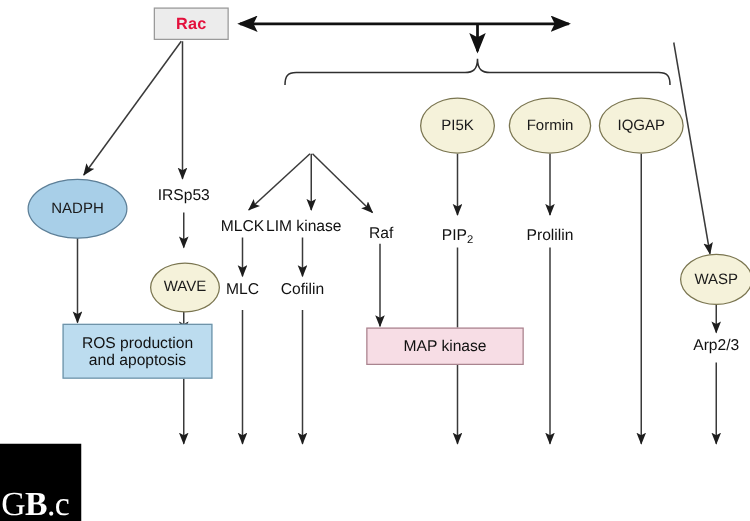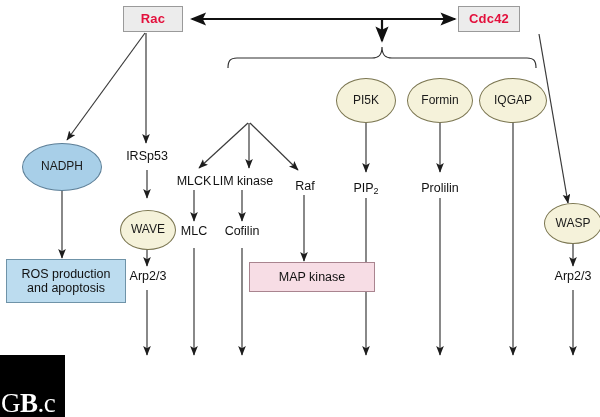--- a/index.html
+++ b/index.html
@@ -66,20 +66,21 @@
     vertical-align: baseline;
     position: relative;
     top: 3px;
   }
 
   .boxnode {
     border: 1px solid #8e8e8e;
     font-size: 12.5px;
     color: #111111;
     padding: 2px 6px;
+    margin-left: 44px;
   }
   .boxnode.blue { background: #bcdcef; border-color: #6f93a8; }
   .boxnode.pink { background: #f7dde5; border-color: #a9848f; }
 
   #outcome {
     position: absolute;
     box-sizing: border-box;
     border: 1px solid #b8a200;
     background: linear-gradient(to bottom,
                 #e8cf00 0%, #f4e23a 14%, #fffde8 50%,
@@ -225,23 +226,20 @@
 
     <g>
       <line x1="573" y1="290" x2="573" y2="355" stroke="#3a3a3a" stroke-width="1.2" marker-end="url(#ah)"></line>
     </g>
   </svg>
 
   <div class="node gtpase" style="left:123px; top:6px; width:60px; height:26px;">
     <span>Rac</span>
   </div>
 
-  <div class="node gtpase" style="left:458px; top:6px; width:62px; height:26px;">
-    <span>Cdc42</span>
-  </div>
 
 
   <div class="node ellipse cream" style="left:336px; top:78px; width:60px; height:45px;text-align:right;">
     <span>PI5K</span>
   </div>
 
   <div class="node ellipse cream" style="left:407px; top:78px; width:66px; height:45px;">
     <span>Formin</span>
   </div>
 

